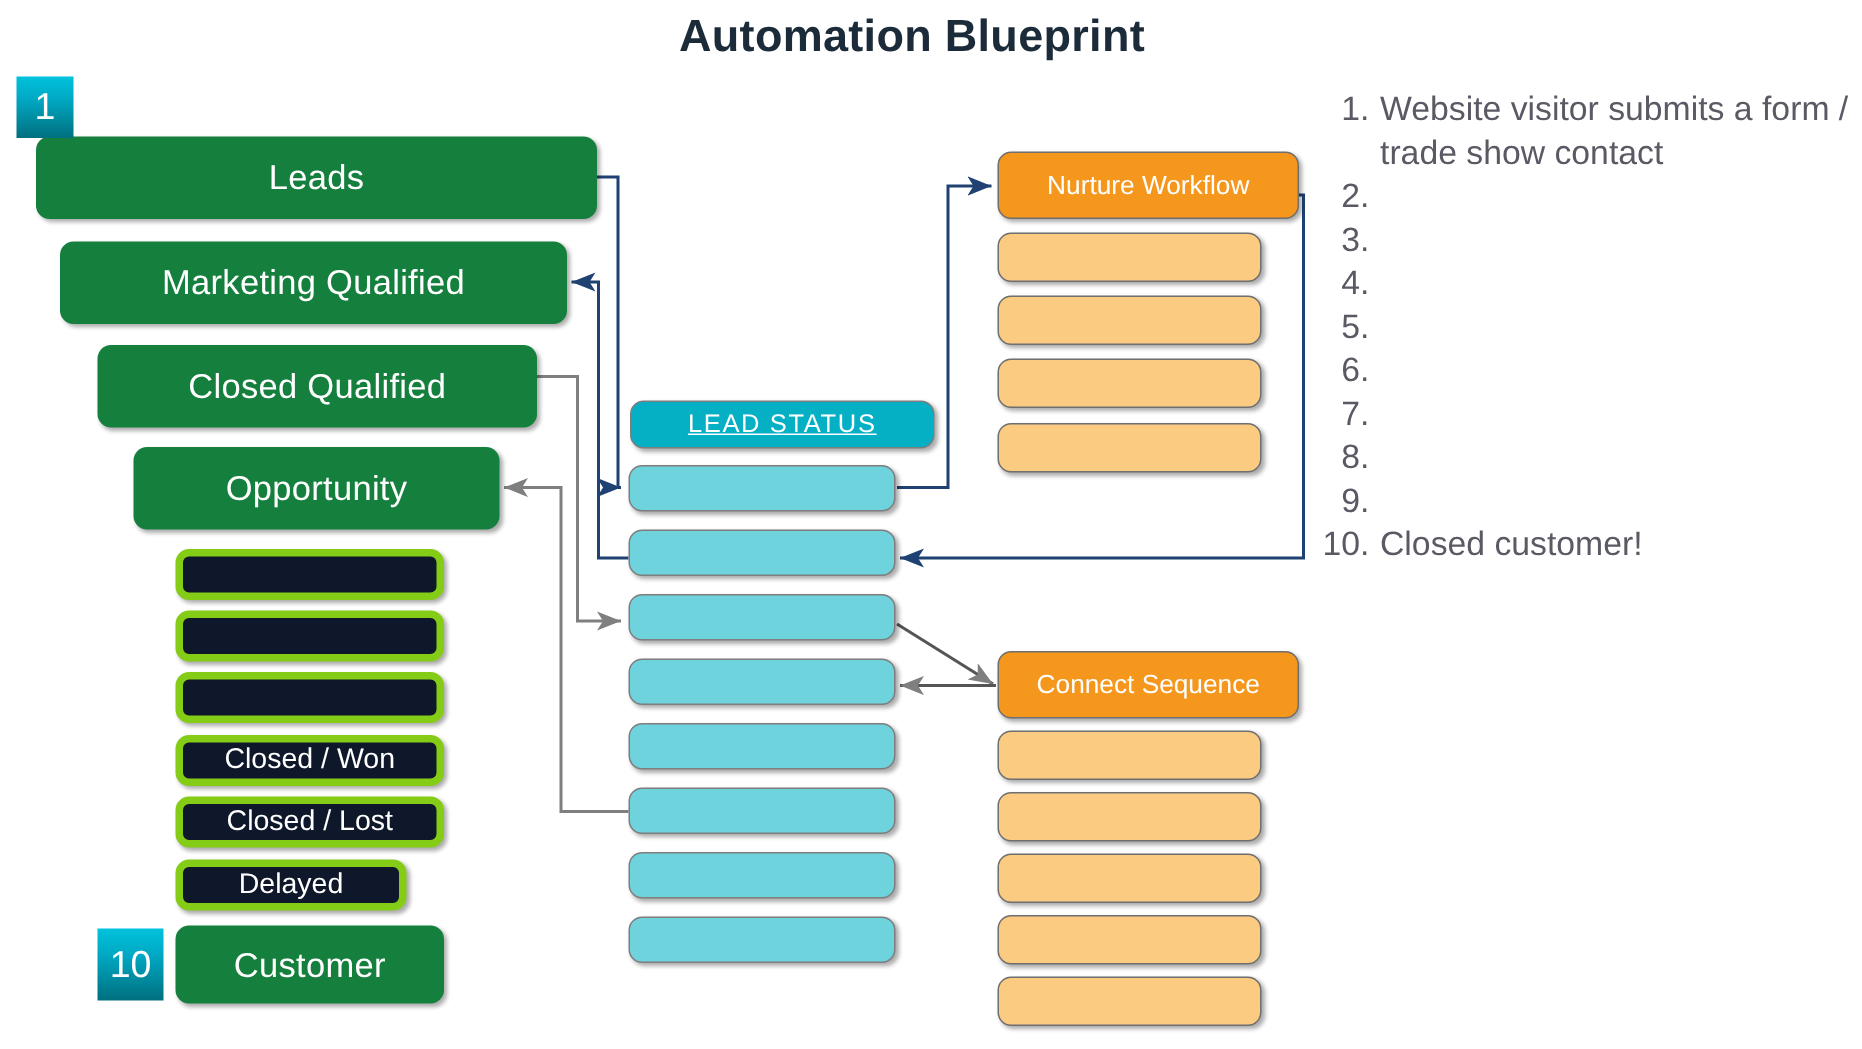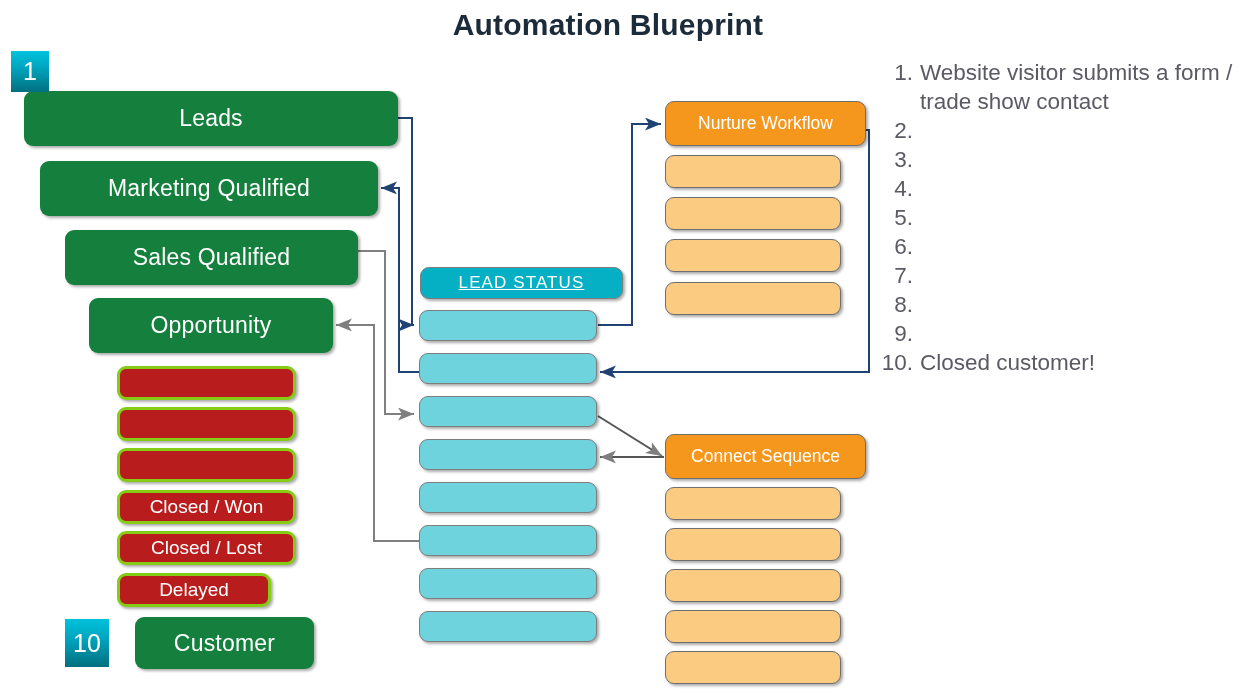--- a/index.html
+++ b/index.html
@@ -49,22 +49,22 @@
 
   
   .stage {
     background: #15803d;
     font-size: 23px;
     font-weight: 400;
     letter-spacing: 0.2px;
   }
   
   .substage {
-    background: #b91c1c;
-    border: 3px solid #84cc16;
+    background: #0f172a;
+    border: 5px solid #84cc16;
     font-size: 19px;
     font-weight: 400;
   }
 
   
   .ls-head {
     background: #05b0c4;
     border: 1px solid #7e7e7e;
     font-size: 17px;
     letter-spacing: 1.1px;
@@ -189,21 +189,21 @@
 
   <div class="bar stage" style="left:24px; top:91px; width:374px; height:55px;">
     <span>Leads</span>
   </div>
 
   <div class="bar stage" style="left:40px; top:161px; width:338px; height:55px;">
     <span>Marketing Qualified</span>
   </div>
 
   <div class="bar stage" style="left:65px; top:230px; width:293px; height:55px;">
-    <span>Sales Qualified</span>
+    <span>Closed Qualified</span>
   </div>
 
   <div class="bar stage" style="left:89px; top:298px; width:244px; height:55px;align-items:center;">
     <span>Opportunity</span>
   </div>
 
   <div class="bar substage" style="left:117px; top:366px; width:179px; height:34px;">
     <span></span>
   </div>
 
@@ -220,21 +220,21 @@
   </div>
 
   <div class="bar substage" style="left:117px; top:531px; width:179px; height:34px;">
     <span>Closed / Lost</span>
   </div>
 
   <div class="bar substage" style="left:117px; top:573px; width:154px; height:34px;">
     <span>Delayed</span>
   </div>
 
-  <div class="bar stage" style="left:117px; top:617px; width:179px; height:52px;margin-left:18px;">
+  <div class="bar stage" style="left:117px; top:617px; width:179px; height:52px;">
     <span>Customer</span>
   </div>
 
   <div class="badge" style="left:11px; top:51px; width:38px; height:41px;">
     <span>1</span>
   </div>
 
   <div class="badge" style="left:65px; top:619px; width:44px; height:48px;">
     <span>10</span>
   </div>

